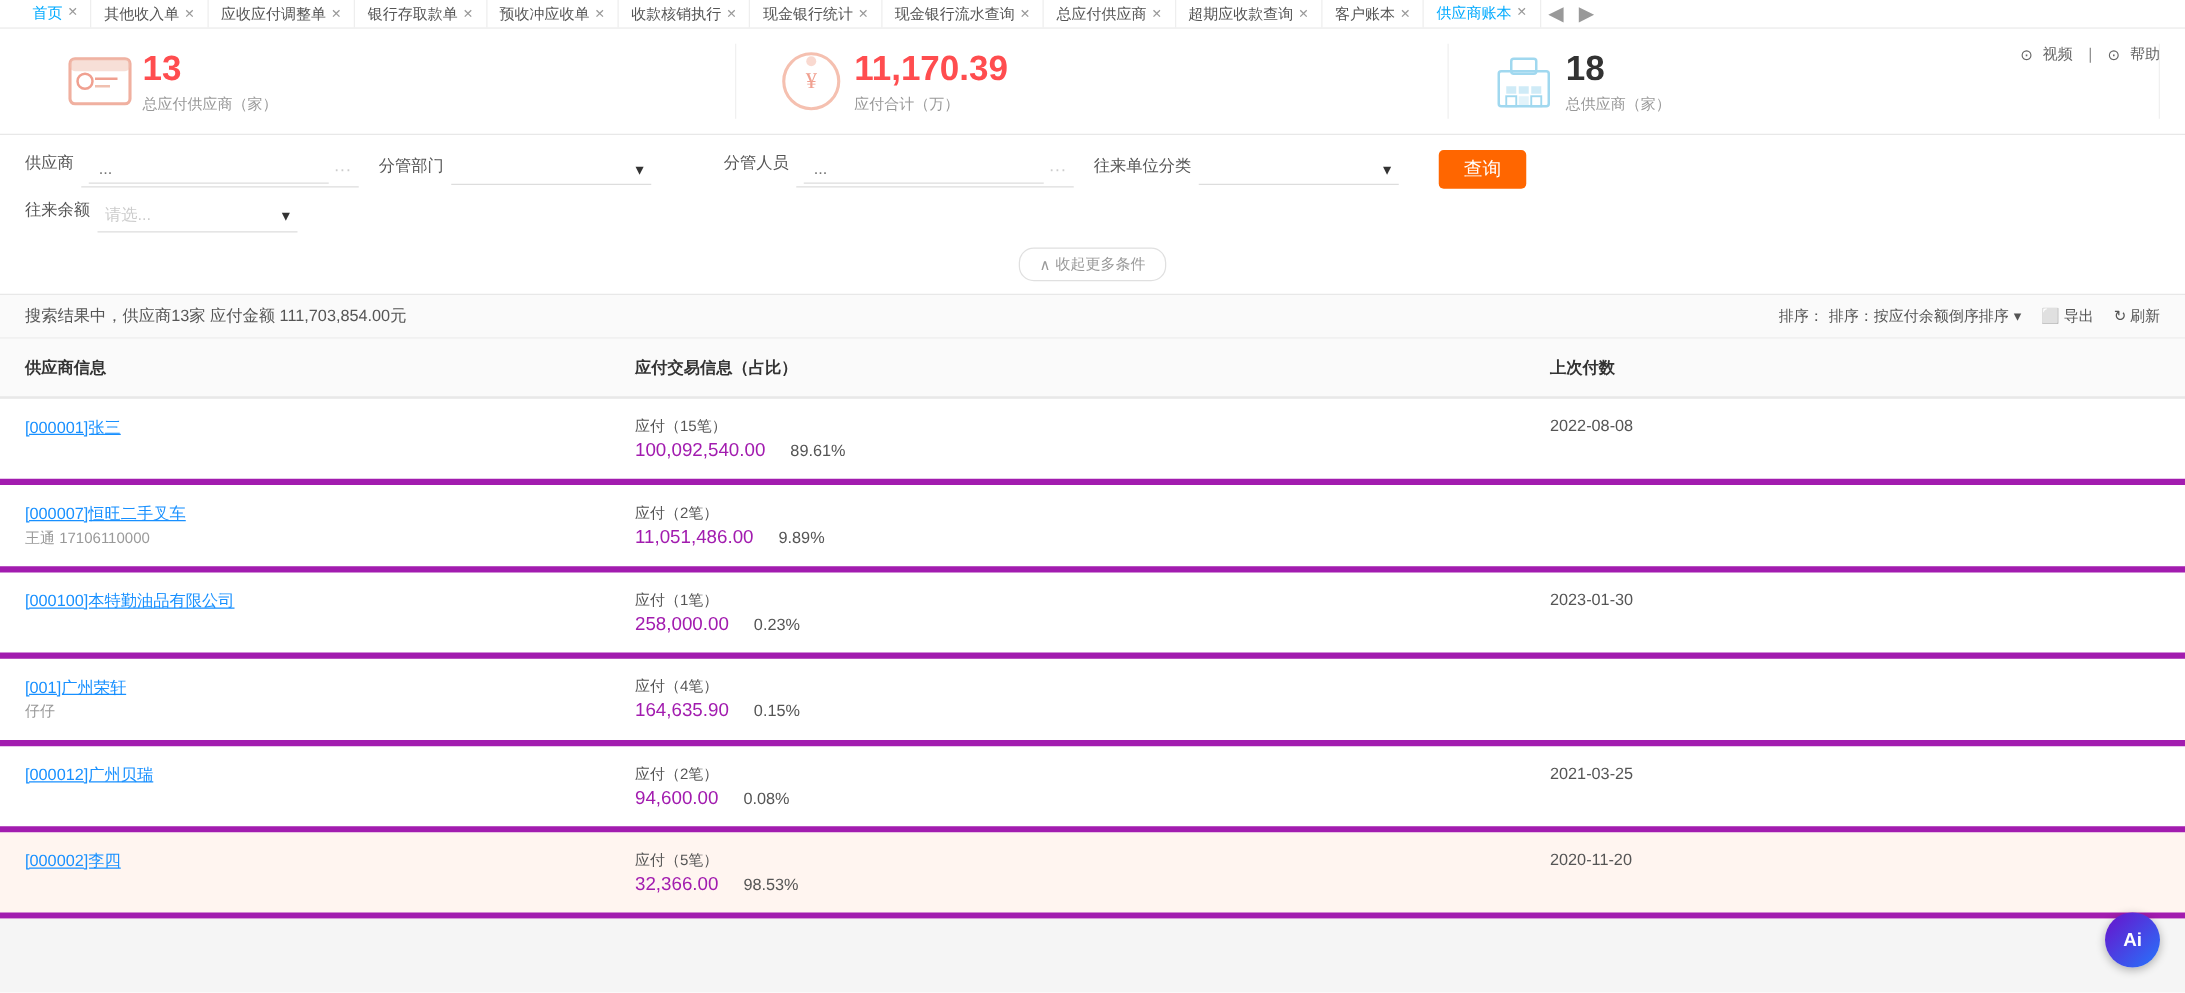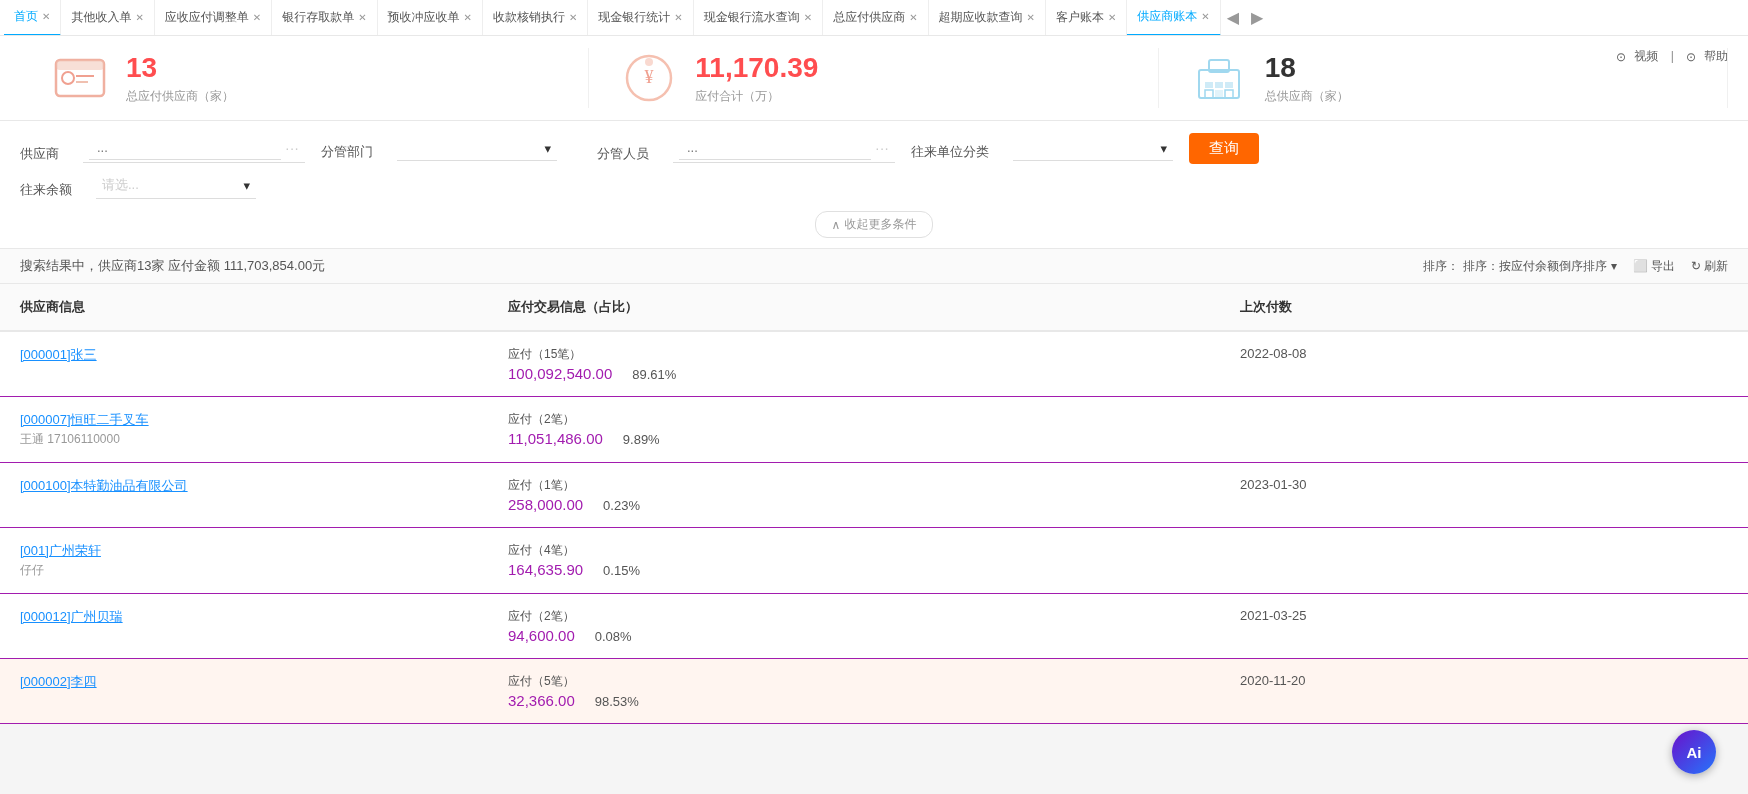--- a/index.html
+++ b/index.html
@@ -4,23 +4,23 @@
   <style>
     * { box-sizing: border-box; margin: 0; padding: 0; }
     body { font-family: "Microsoft YaHei", Arial, sans-serif; font-size: 13px; background: #f5f5f5; color: #333; }
 
     
     .top-nav {
       display: flex;
       align-items: center;
       background: #fff;
       border-bottom: 1px solid #e8e8e8;
-      height: 36px;
+      height: 23px;
       overflow: hidden;
-      padding: 0 4px;
+      padding: 0 16px;
     }
     .nav-tab {
       display: flex;
       align-items: center;
       padding: 0 10px;
       height: 36px;
       font-size: 12px;
       color: #555;
       white-space: nowrap;
       cursor: pointer;
@@ -44,21 +44,21 @@
       background: #fff;
       border-bottom: 1px solid #e8e8e8;
       padding: 12px 20px;
       gap: 0;
       align-items: center;
       position: relative;
     }
     .stat-block {
       display: flex;
       align-items: center;
-      gap: 16px;
+      gap: 4px;
       flex: 1;
       padding: 0 30px;
       border-right: 1px solid #f0f0f0;
     }
     .stat-block:last-child { border-right: none; }
     .stat-icon {
       width: 60px;
       height: 60px;
       display: flex;
       align-items: center;
@@ -88,22 +88,22 @@
     }
     .filter-row {
       display: flex;
       align-items: center;
       gap: 16px;
       margin-bottom: 8px;
       flex-wrap: wrap;
     }
     .filter-item {
       display: flex;
-      align-items: flex-end;
-      gap: 24px;
+      align-items: flex-start;
+      gap: 6px;
       min-width: 260px;
     }
     .filter-label { font-size: 13px; color: #555; white-space: nowrap; }
     .filter-input {
       flex: 1;
       border: none;
       border-bottom: 1px solid #ddd;
       padding: 4px 8px;
       font-size: 13px;
       outline: none;
@@ -205,21 +205,21 @@
       background: #fafafa;
       border-bottom: 2px solid #e8e8e8;
       font-weight: 600;
       font-size: 13px;
       color: #333;
     }
     .table-row {
       display: grid;
       grid-template-columns: 2fr 3fr 2fr;
       padding: 10px 20px;
-      border-bottom: 1px solid #a21caf;
+      border-bottom: 5px solid #a21caf;
       align-items: start;
     }
     .table-row.highlighted { background: #fff5f0; }
     .cell { padding: 4px 0; }
     .supplier-link {
       color: #1890ff;
       text-decoration: underline;
       cursor: pointer;
       font-size: 13px;
     }
@@ -528,15 +528,15 @@
         </div>
       </div>
       <div class="cell">
         <span class="last-pay-date">2020-11-20</span>
       </div>
     </div>
 
   </div>
 </div>
 
-<div style="position:fixed; bottom:20px; right:32px; width:44px; height:44px; background: linear-gradient(135deg,#6a11cb,#2575fc); border-radius:50%; display:flex; align-items:center; justify-content:center; color:#fff; font-size:15px; font-weight:bold; cursor:pointer; box-shadow:0 2px 8px rgba(0,0,0,0.3);">
+<div style="position:fixed; bottom:20px; right:20px; width:44px; height:44px; background: linear-gradient(135deg,#6a11cb,#2575fc); border-radius:50%; display:flex; align-items:center; justify-content:center; color:#fff; font-size:15px; font-weight:bold; cursor:pointer; box-shadow:0 2px 8px rgba(0,0,0,0.3);">
   <span>Ai</span>
 </div>
 
 </body></html>

